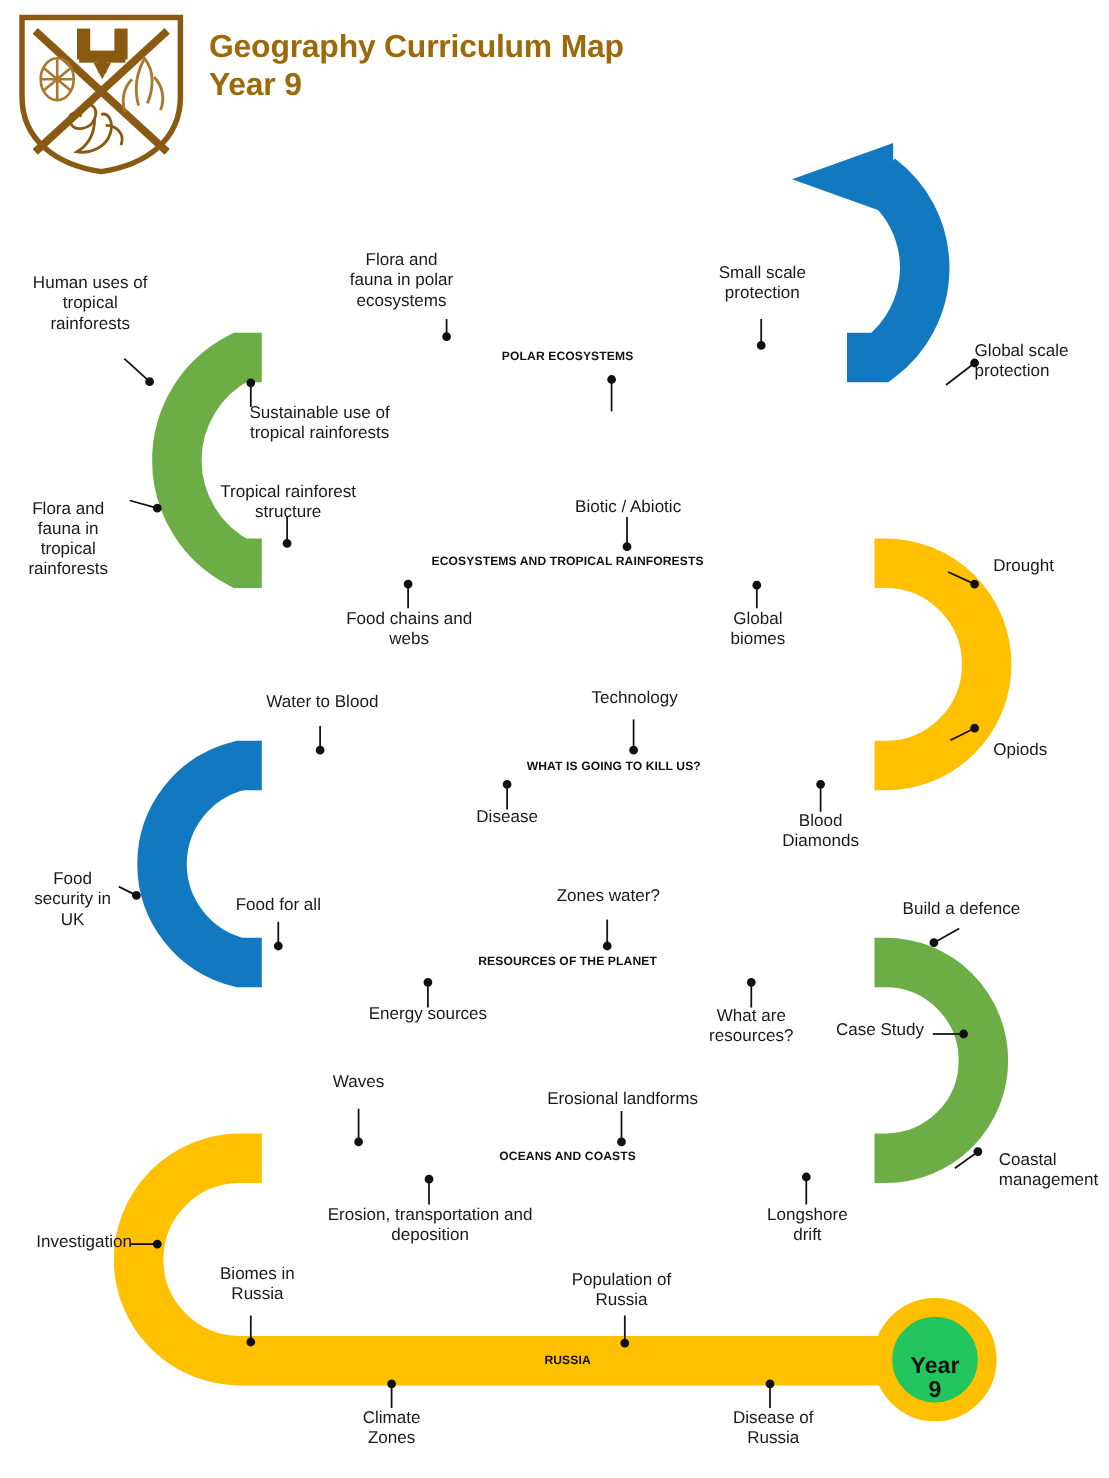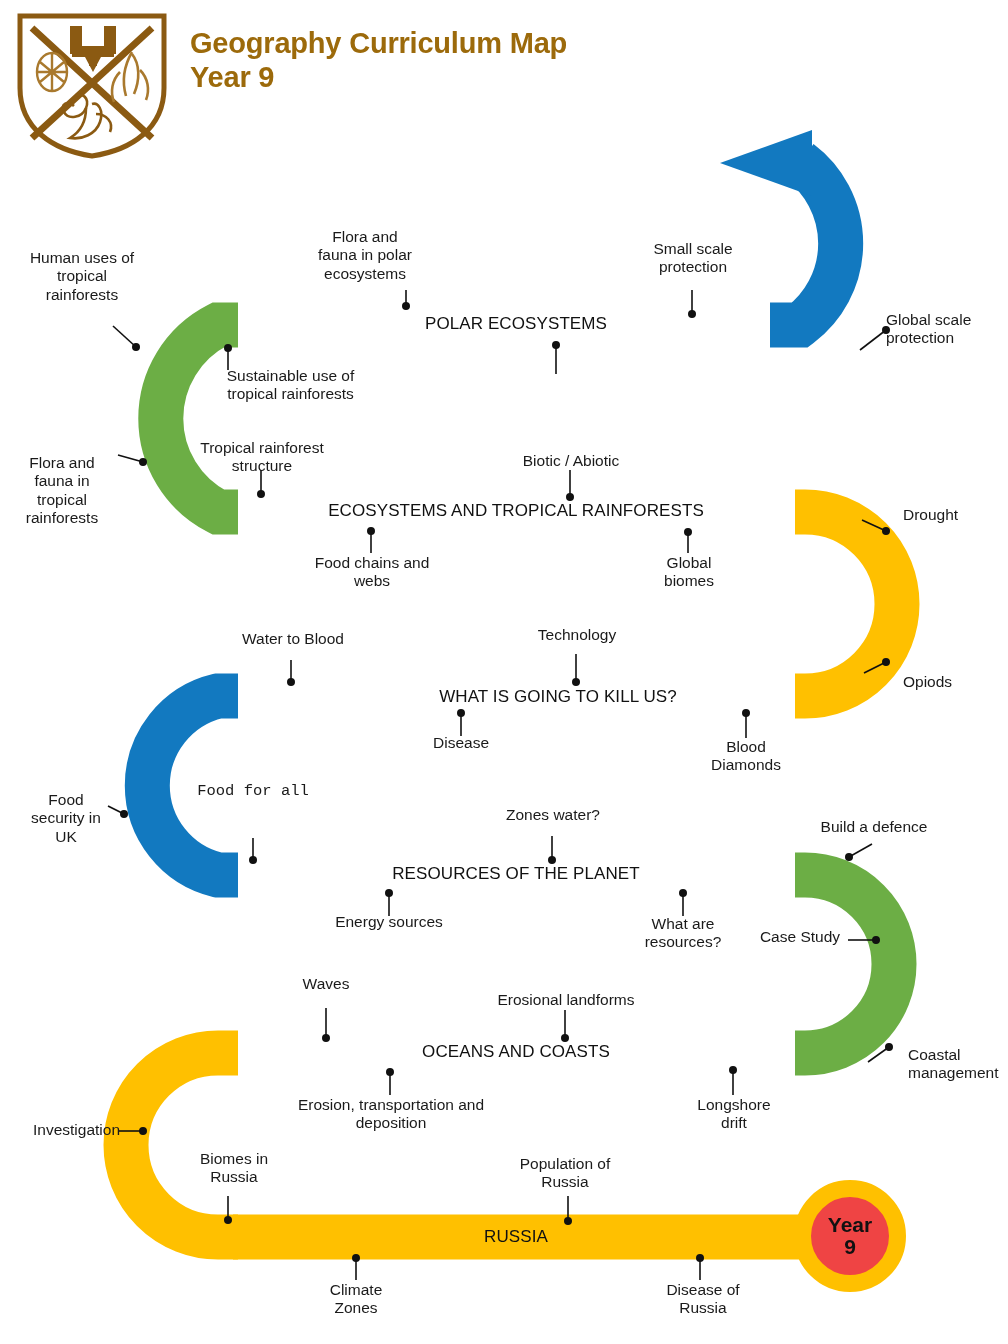--- a/index.html
+++ b/index.html
@@ -19,31 +19,31 @@
     color:#9C6A0B;letter-spacing:-.2px;
   }
   .title-l2{display:block;}
 
   
   #track{position:absolute;left:0;top:0;width:1008px;height:1344px;}
 
   
   .band-title{
     position:absolute;
-    font-size:17px;font-weight:normal;color:#111111;
+    font-size:11px;font-weight:bold;color:#111111;
     text-align:center;letter-spacing:.1px;white-space:nowrap;
     transform:translate(-50%,-50%);
   }
 
   
   .year-badge{
     position:absolute;left:794px;top:1180px;width:112px;height:112px;
-    border-radius:50%;border:17px solid #FFC000;background:#ef4444;
+    border-radius:50%;border:17px solid #FFC000;background:#22c55e;
     box-sizing:border-box;
-    display:flex;flex-direction:column;align-items:center;justify-content:center;
+    display:flex;flex-direction:column;align-items:center;justify-content:flex-end;
   }
   .year-badge span{
     font-size:21px;font-weight:bold;color:#111;line-height:1.05;text-align:center;
   }
 
   
   .lbl{
     position:absolute;font-size:15.5px;color:#1a1a1a;line-height:1.18;
     text-align:center;white-space:pre-line;
   }
@@ -263,21 +263,21 @@
   <div class="lbl" style="left:217px;top:630px;width:152px;">Water to Blood</div>
   <div class="lbl" style="left:516px;top:626px;width:122px;">Technology</div>
   <div class="lbl" style="left:903px;top:673px;width:90px;text-align:left;">Opiods</div>
   <div class="lbl" style="left:405px;top:734px;width:112px;">Disease</div>
   <div class="lbl" style="left:686px;top:738px;width:120px;">Blood
 Diamonds</div>
 
   <div class="lbl" style="left:20px;top:791px;width:92px;">Food
 security in
 UK</div>
-  <div class="lbl" style="left:188px;top:782px;width:130px;font-family:Liberation Mono, monospace;">Food for all</div>
+  <div class="lbl" style="left:188px;top:814px;width:130px;">Food for all</div>
   <div class="lbl" style="left:488px;top:806px;width:130px;">Zones water?</div>
   <div class="lbl" style="left:806px;top:818px;width:136px;">Build a defence</div>
   <div class="lbl" style="left:318px;top:913px;width:142px;">Energy sources</div>
   <div class="lbl" style="left:620px;top:915px;width:126px;">What are
 resources?</div>
   <div class="lbl" style="left:748px;top:928px;width:104px;">Case Study</div>
 
   <div class="lbl" style="left:272px;top:975px;width:108px;">Waves</div>
   <div class="lbl" style="left:478px;top:991px;width:176px;">Erosional landforms</div>
   <div class="lbl" style="left:908px;top:1046px;width:98px;text-align:left;">Coastal

